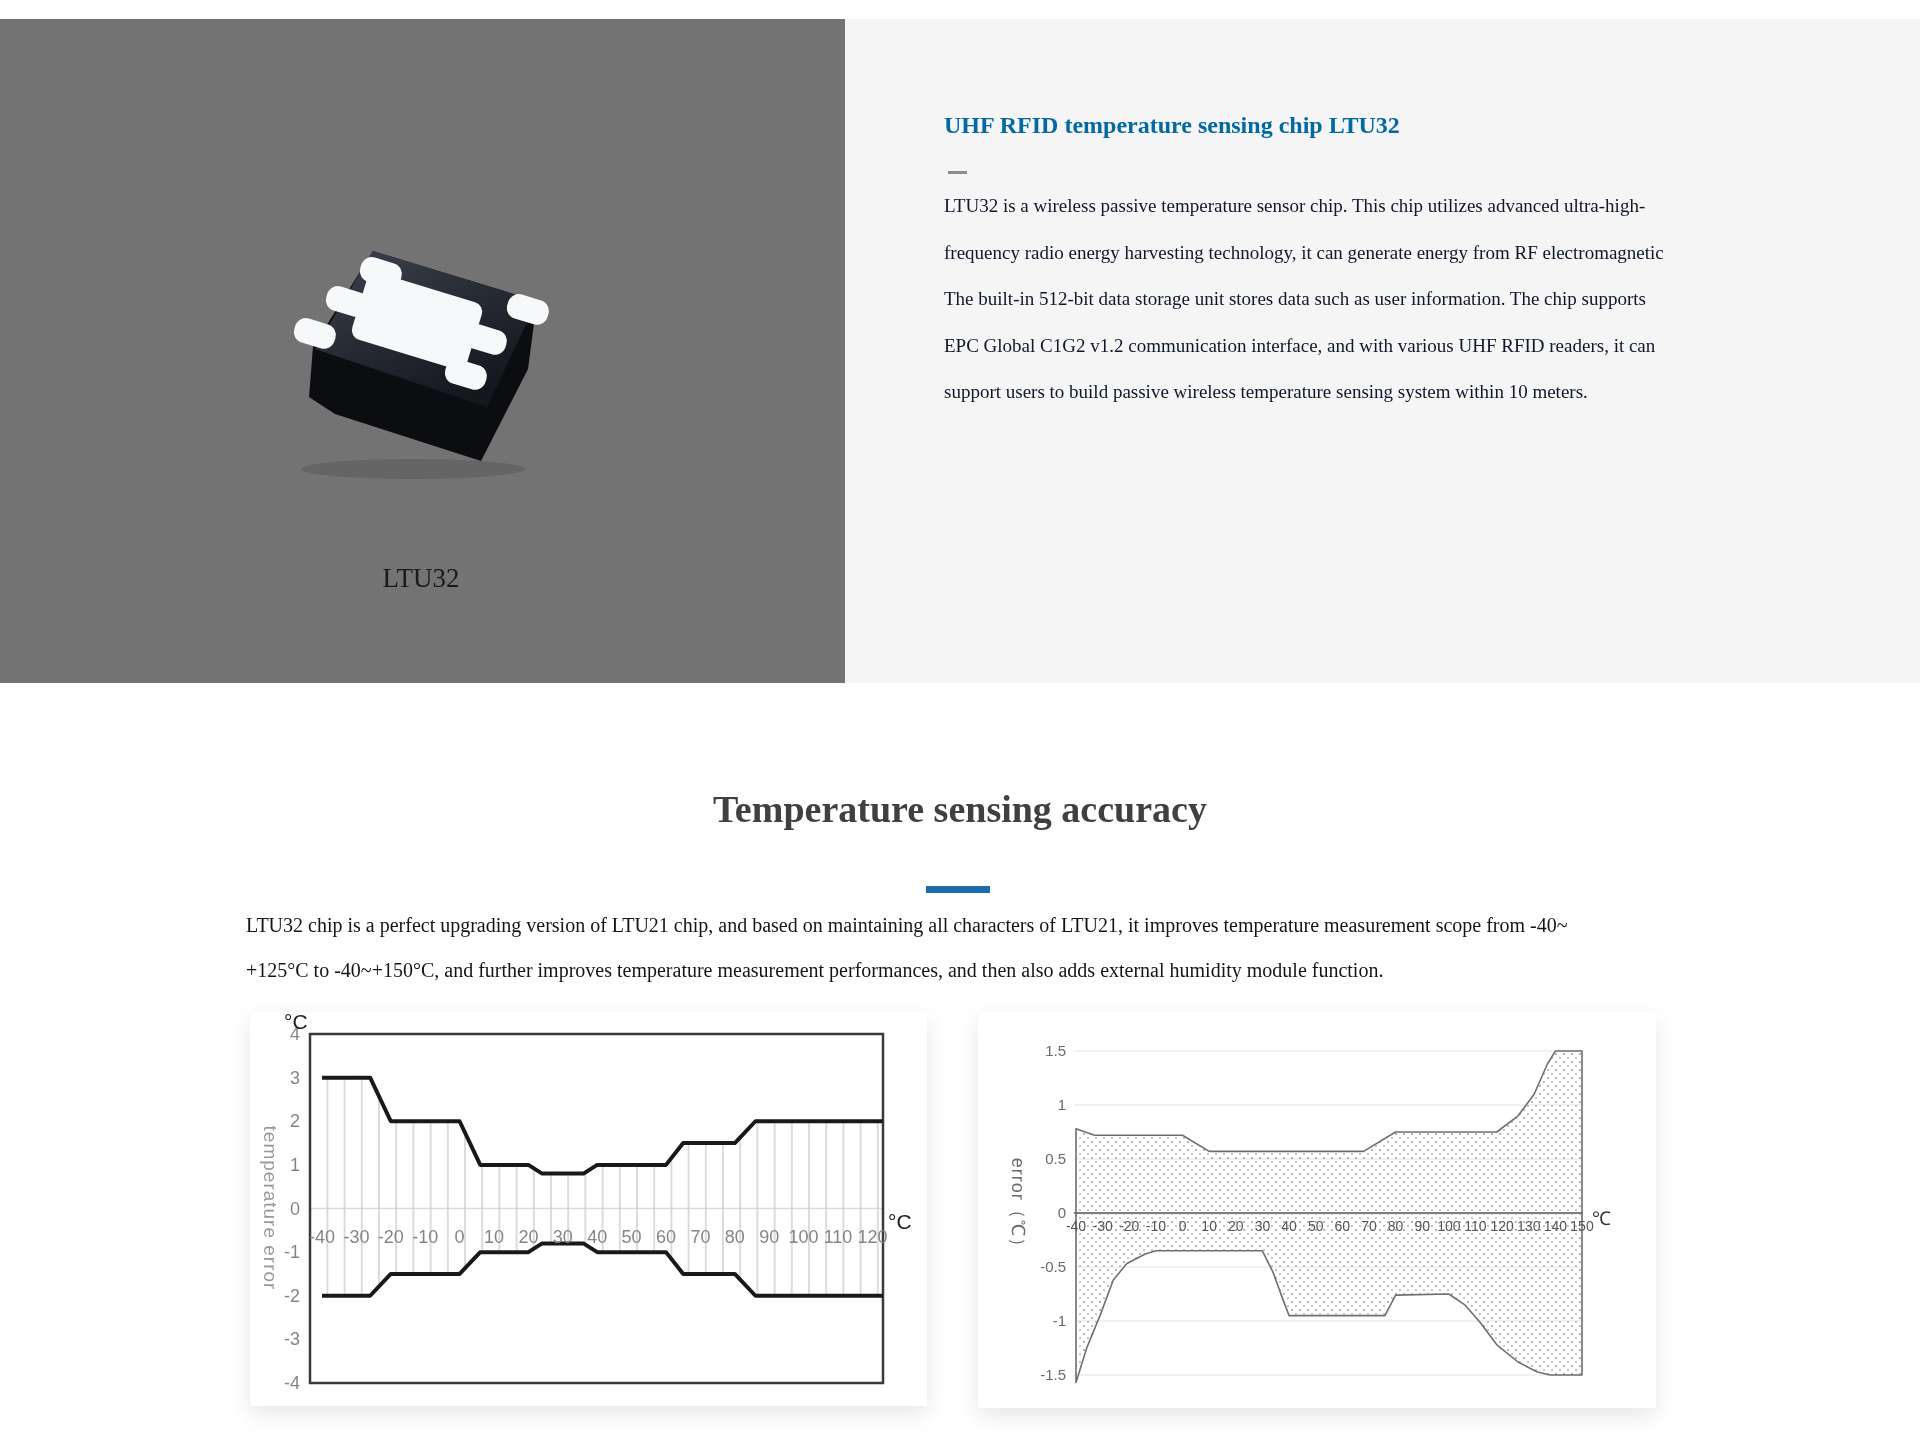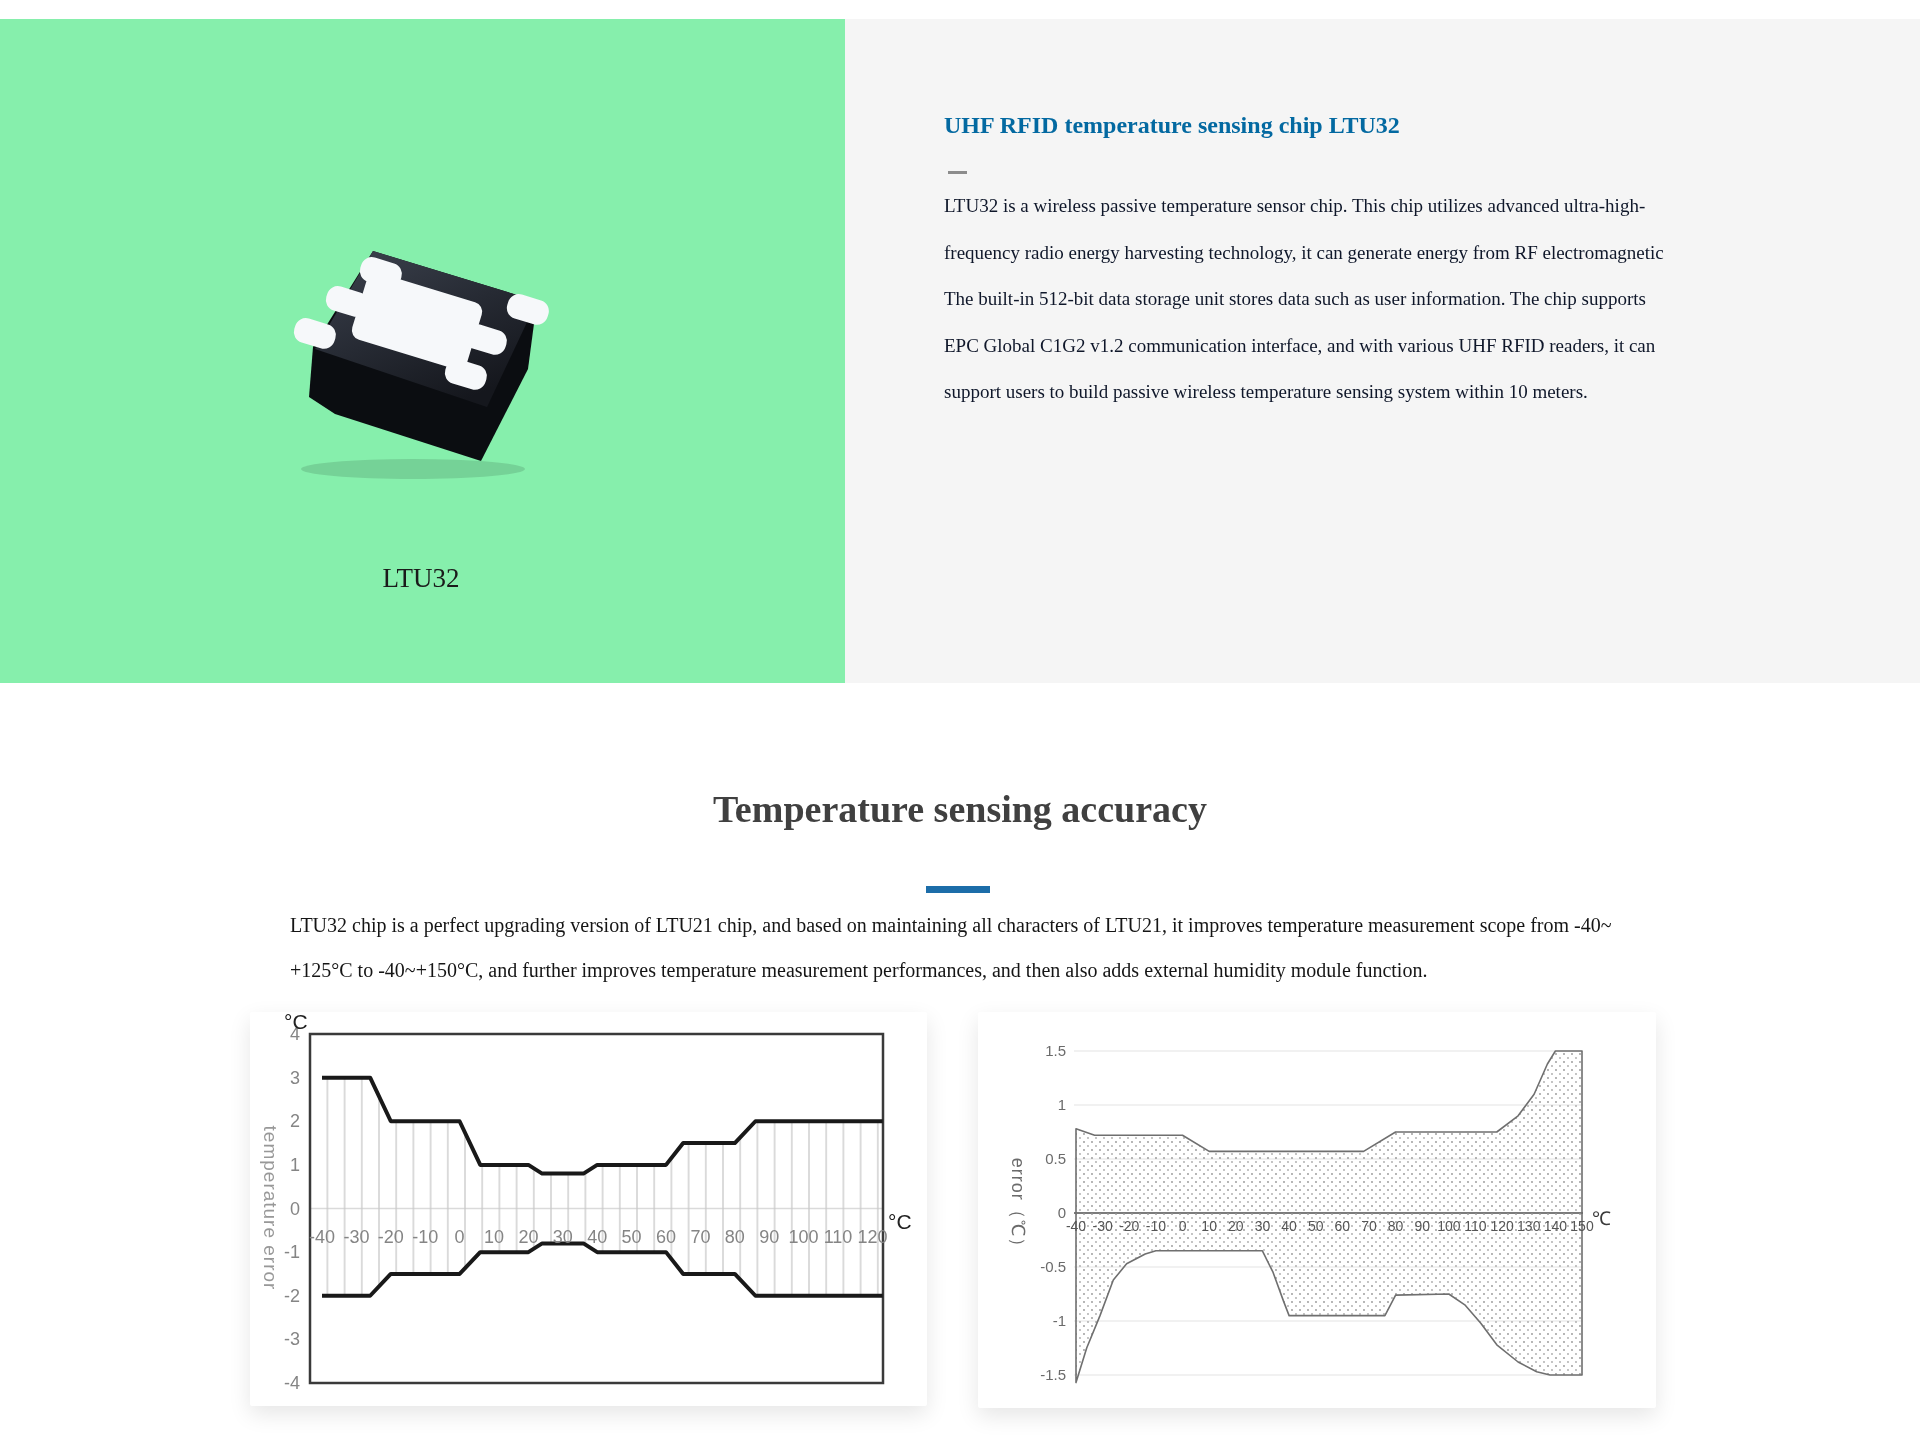--- a/index.html
+++ b/index.html
@@ -1,33 +1,33 @@
 <!DOCTYPE html>
 <html><head>
 <meta charset="utf-8">
 <style>
   html,body{margin:0;padding:0;background:#ffffff;}
   .page{position:relative;width:1920px;height:1451px;background:#ffffff;overflow:hidden;
         font-family:"Liberation Serif",serif;}
   
-  .hero-left{position:absolute;left:0;top:19px;width:845px;height:664px;background:#86efac;}
+  .hero-left{position:absolute;left:0;top:19px;width:845px;height:664px;background:#737373;}
   .hero-right{position:absolute;left:845px;top:19px;width:1075px;height:664px;background:#f5f5f5;}
   .chip-svg{position:absolute;left:285px;top:228px;width:272px;height:238px;}
   .chip-caption{position:absolute;left:285px;top:544px;width:272px;text-align:center;
         font-size:27px;color:#1a1a1a;}
   .hero-title{position:absolute;left:944px;top:112px;font-size:24px;font-weight:bold;color:#0369a1;}
   .hero-dash{position:absolute;left:948px;top:171px;width:19px;height:3px;background:#8c8c8c;}
   .hero-body{position:absolute;left:944px;top:183px;width:790px;font-size:19px;color:#0f172a;}
   .hero-body .tline{height:46.5px;line-height:46.5px;white-space:nowrap;}
   
   .acc-title{position:absolute;left:0;top:787px;width:1920px;text-align:center;
         font-size:38px;font-weight:bold;color:#404040;}
   .acc-bar{position:absolute;left:926px;top:886px;width:64px;height:7px;background:#1c6da9;}
   .acc-para{position:absolute;left:246px;top:903px;width:1400px;font-size:20px;color:#151515;}
-  .acc-para .tline{height:45px;line-height:45px;white-space:nowrap;margin-left:44px;}
+  .acc-para .tline{height:45px;line-height:45px;white-space:nowrap;}
   
   .card{position:absolute;background:#ffffff;border-radius:2px;
         box-shadow:0 8px 22px rgba(0,0,0,0.10);}
   .card-l{left:250px;top:1012px;width:677px;height:394px;}
   .card-r{left:978px;top:1012px;width:678px;height:396px;}
   .card svg{display:block;width:100%;height:100%;}
   
   .cl .x-tick-label,.cl .y-tick-label{font:18px "Liberation Sans",sans-serif;fill:#858585;}
   .cl .unit{font:21px "Liberation Sans",sans-serif;fill:#222222;}
   .cl .ytitle{font:19px "Liberation Sans",sans-serif;fill:#989898;letter-spacing:1px;}

